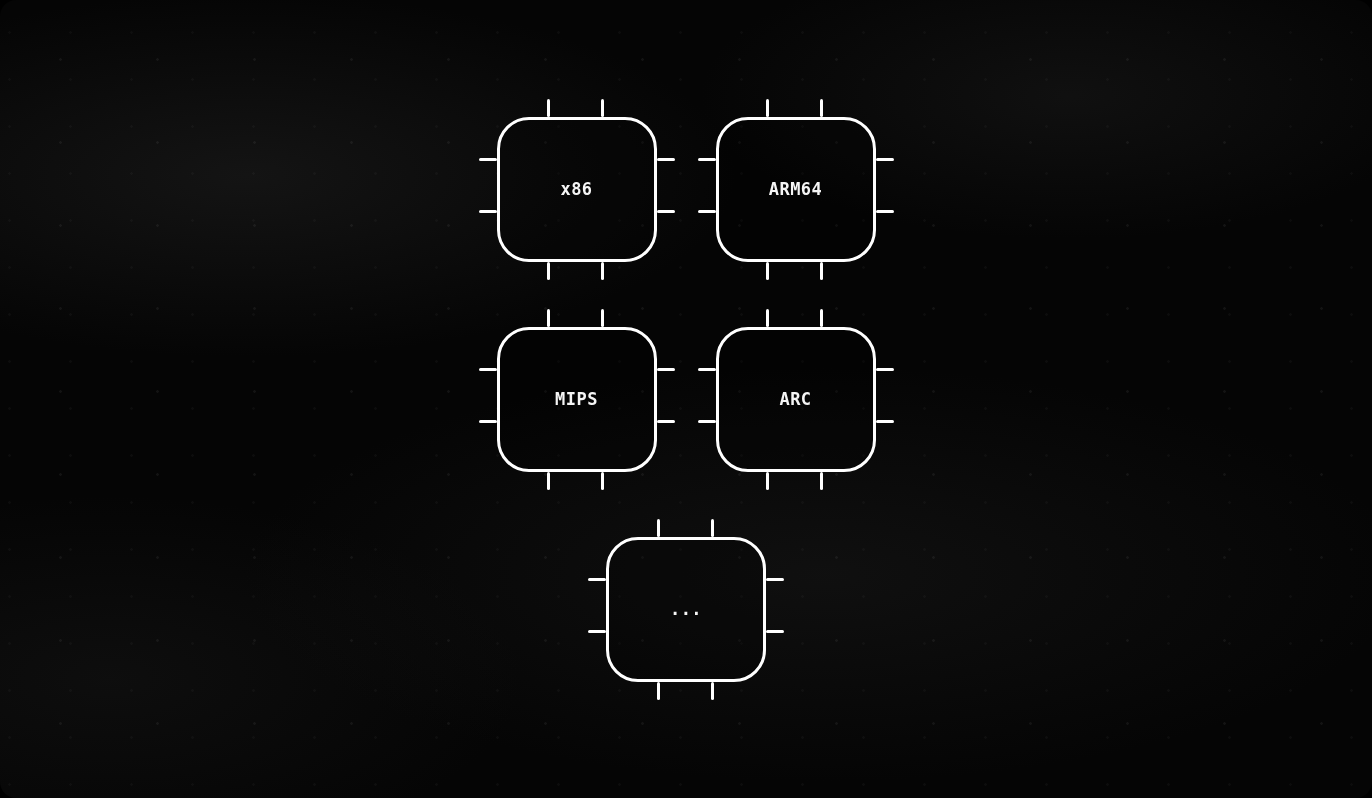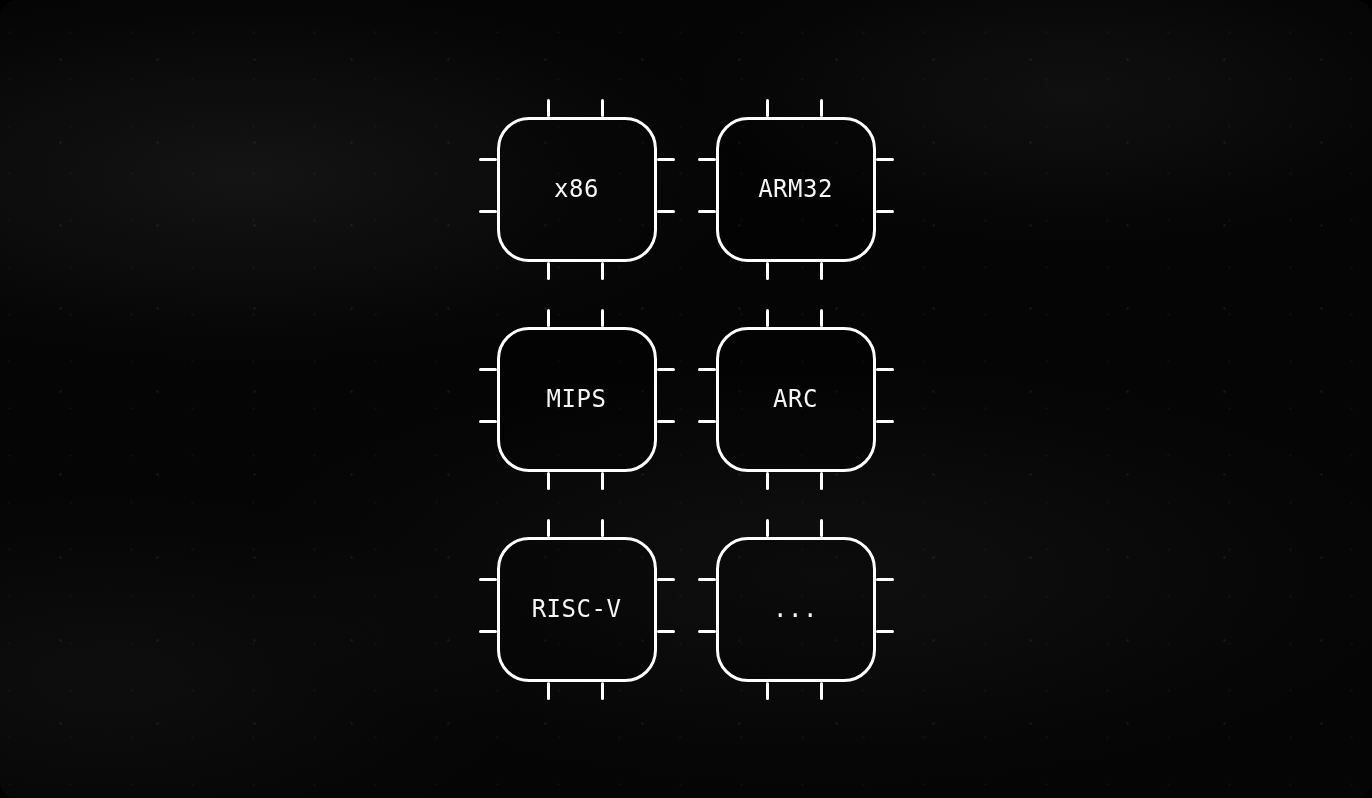--- a/index.html
+++ b/index.html
@@ -59,23 +59,24 @@
     height: 139px;
     border: 3px solid var(--chip-stroke, #ffffff);
     border-radius: 32px;
     display: flex;
     align-items: center;
     justify-content: center;
     background: rgba(0,0,0,0.25);
   }
   .chip-label {
     color: var(--label-color, #f5f5f5);
-    font-size: 24px;
+    font-size: 17px;
     letter-spacing: 0.5px;
     white-space: nowrap;
+    font-weight: bold;
   }
   .pin {
     position: absolute;
     background: var(--chip-stroke, #ffffff);
     border-radius: 2px;
   }
   .pin.v { width: 3px; height: 18px; }
   .pin.h { width: 18px; height: 3px; }
   .pin.top    { top: -21px; }
   .pin.bottom { bottom: -21px; }
@@ -107,21 +108,21 @@
   </div>
         <div class="chip">
     <span class="pin v top pos-a"></span>
     <span class="pin v top pos-b"></span>
     <span class="pin v bottom pos-a"></span>
     <span class="pin v bottom pos-b"></span>
     <span class="pin h left pos-a"></span>
     <span class="pin h left pos-b"></span>
     <span class="pin h right pos-a"></span>
     <span class="pin h right pos-b"></span>
-    <span class="chip-label">ARM32</span>
+    <span class="chip-label">ARM64</span>
   </div>
       </div>
     <div class="chip-row">
         <div class="chip">
     <span class="pin v top pos-a"></span>
     <span class="pin v top pos-b"></span>
     <span class="pin v bottom pos-a"></span>
     <span class="pin v bottom pos-b"></span>
     <span class="pin h left pos-a"></span>
     <span class="pin h left pos-b"></span>
@@ -144,28 +145,17 @@
     <div class="chip-row">
         <div class="chip">
     <span class="pin v top pos-a"></span>
     <span class="pin v top pos-b"></span>
     <span class="pin v bottom pos-a"></span>
     <span class="pin v bottom pos-b"></span>
     <span class="pin h left pos-a"></span>
     <span class="pin h left pos-b"></span>
     <span class="pin h right pos-a"></span>
     <span class="pin h right pos-b"></span>
-    <span class="chip-label">RISC-V</span>
-  </div>
-        <div class="chip">
-    <span class="pin v top pos-a"></span>
-    <span class="pin v top pos-b"></span>
-    <span class="pin v bottom pos-a"></span>
-    <span class="pin v bottom pos-b"></span>
-    <span class="pin h left pos-a"></span>
-    <span class="pin h left pos-b"></span>
-    <span class="pin h right pos-a"></span>
-    <span class="pin h right pos-b"></span>
     <span class="chip-label">...</span>
   </div>
       </div>
   </div>
 </div>
 
 </body></html>

